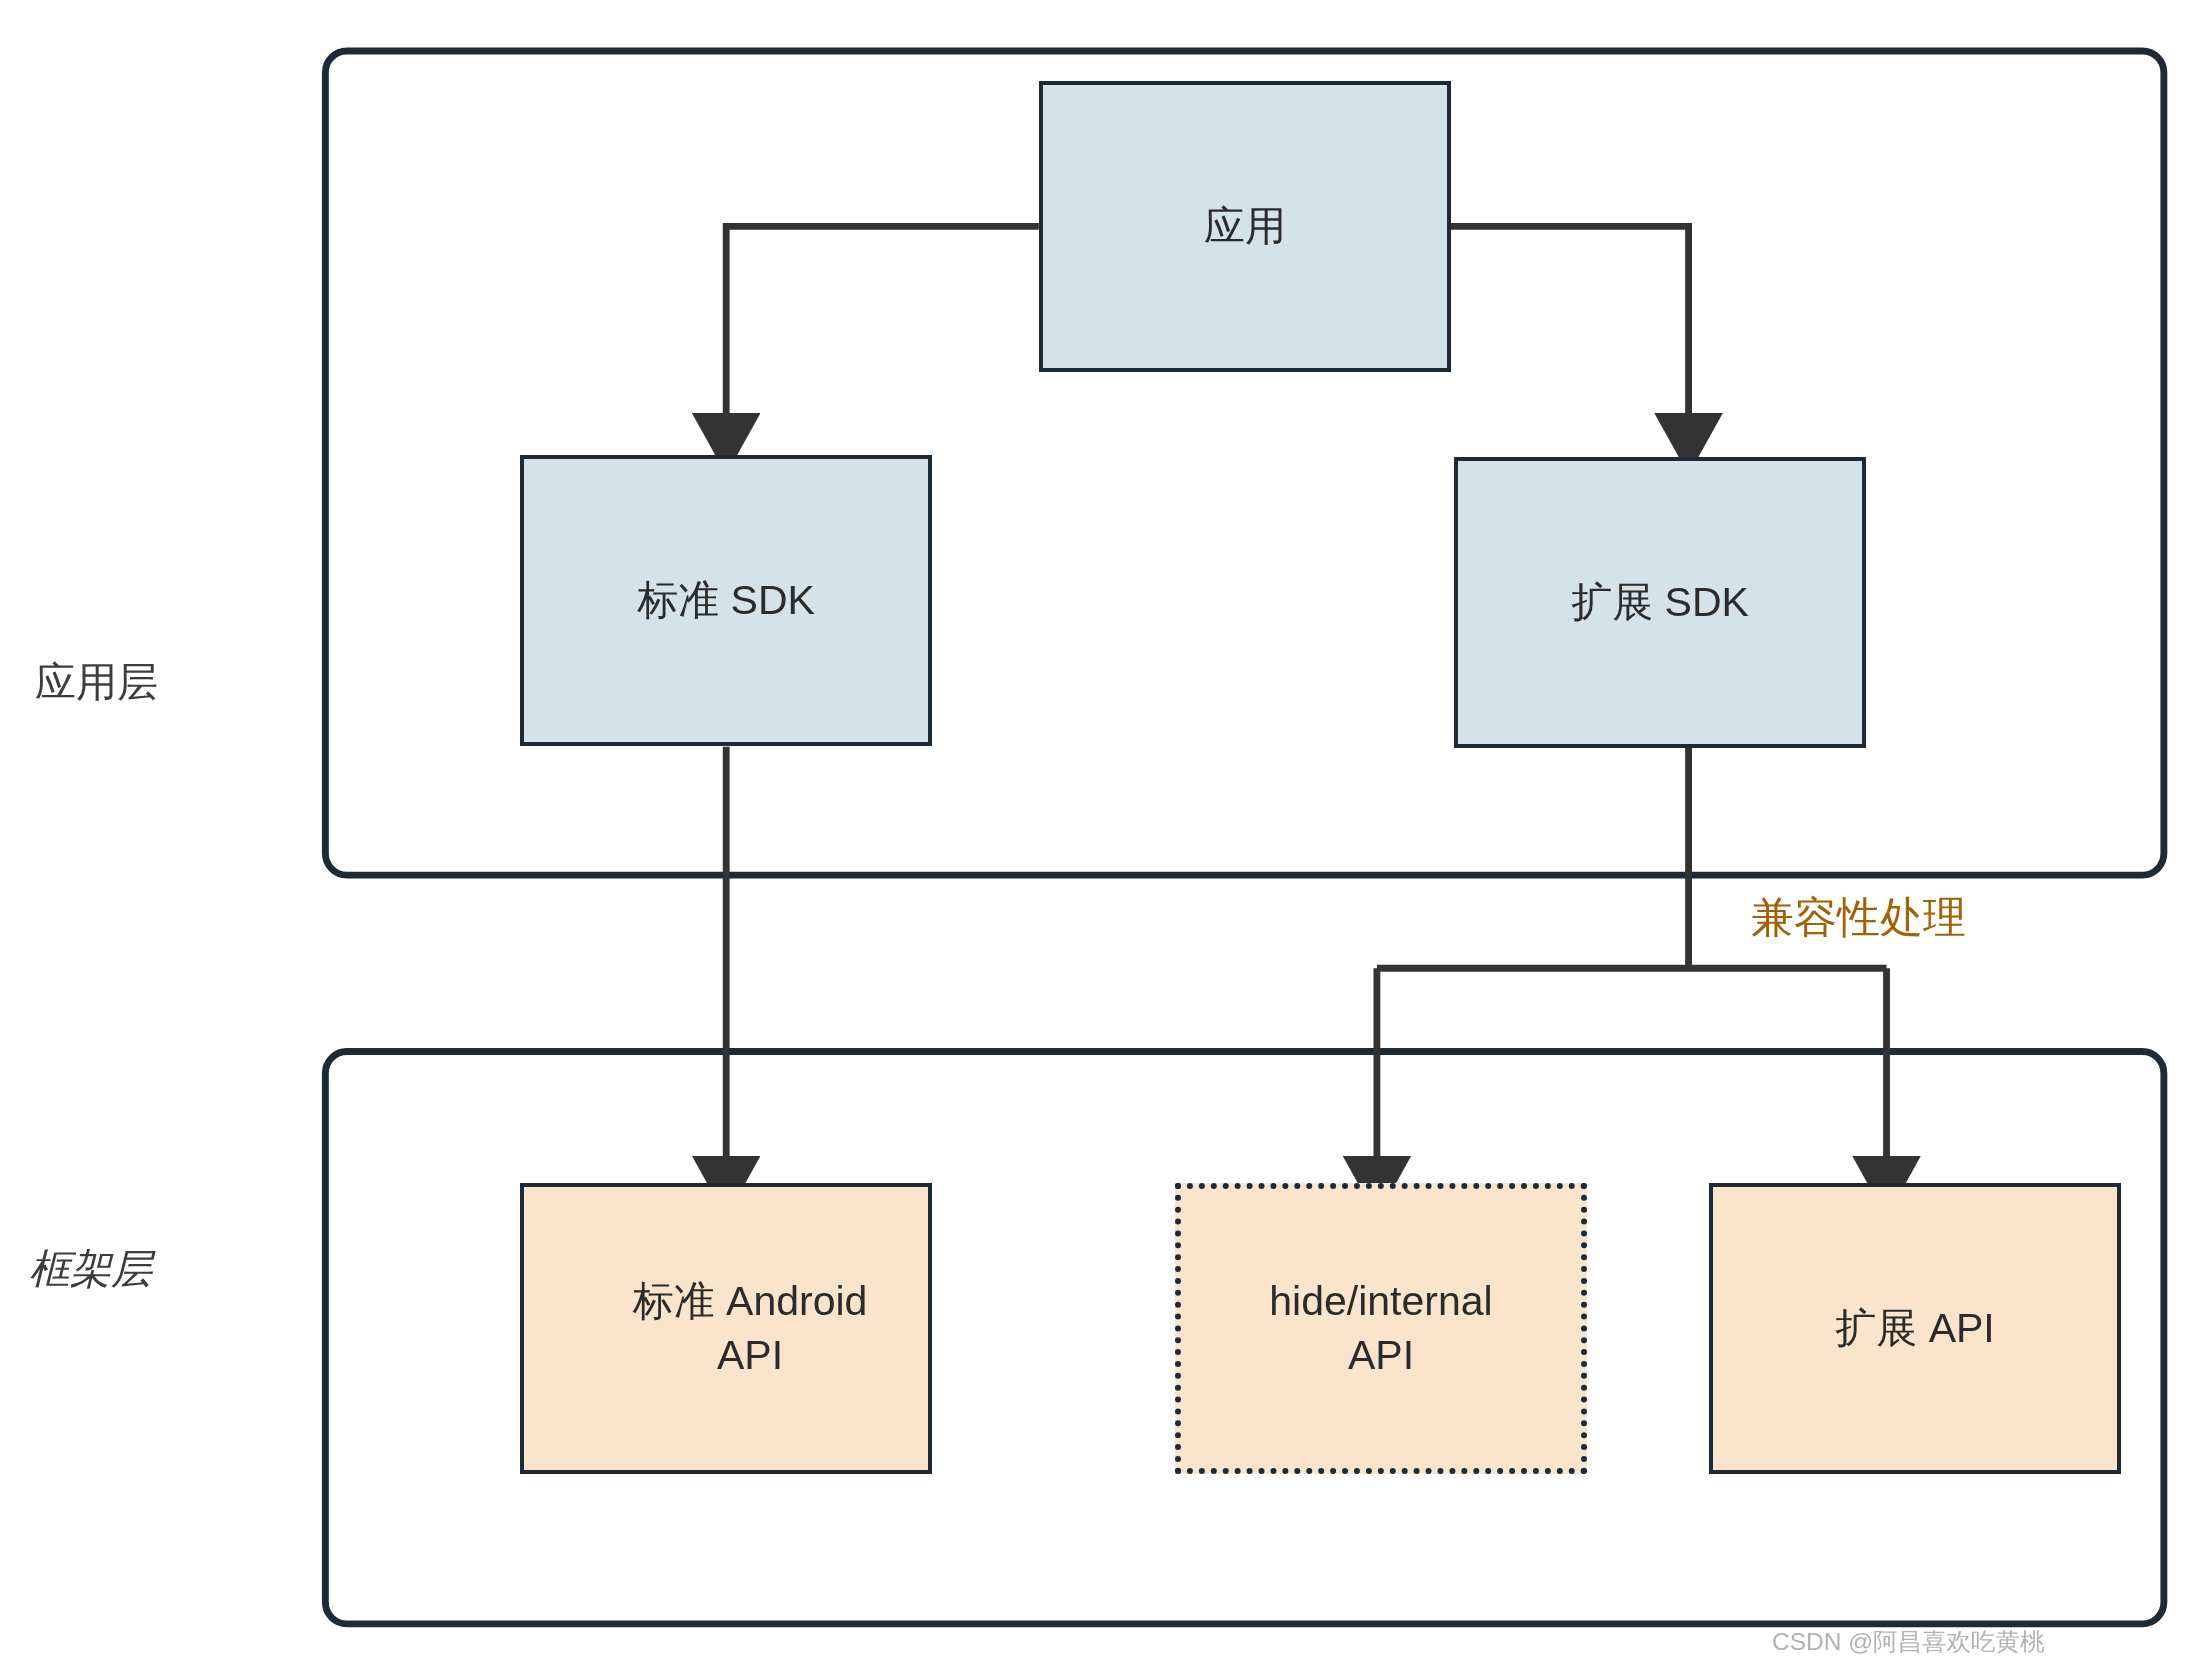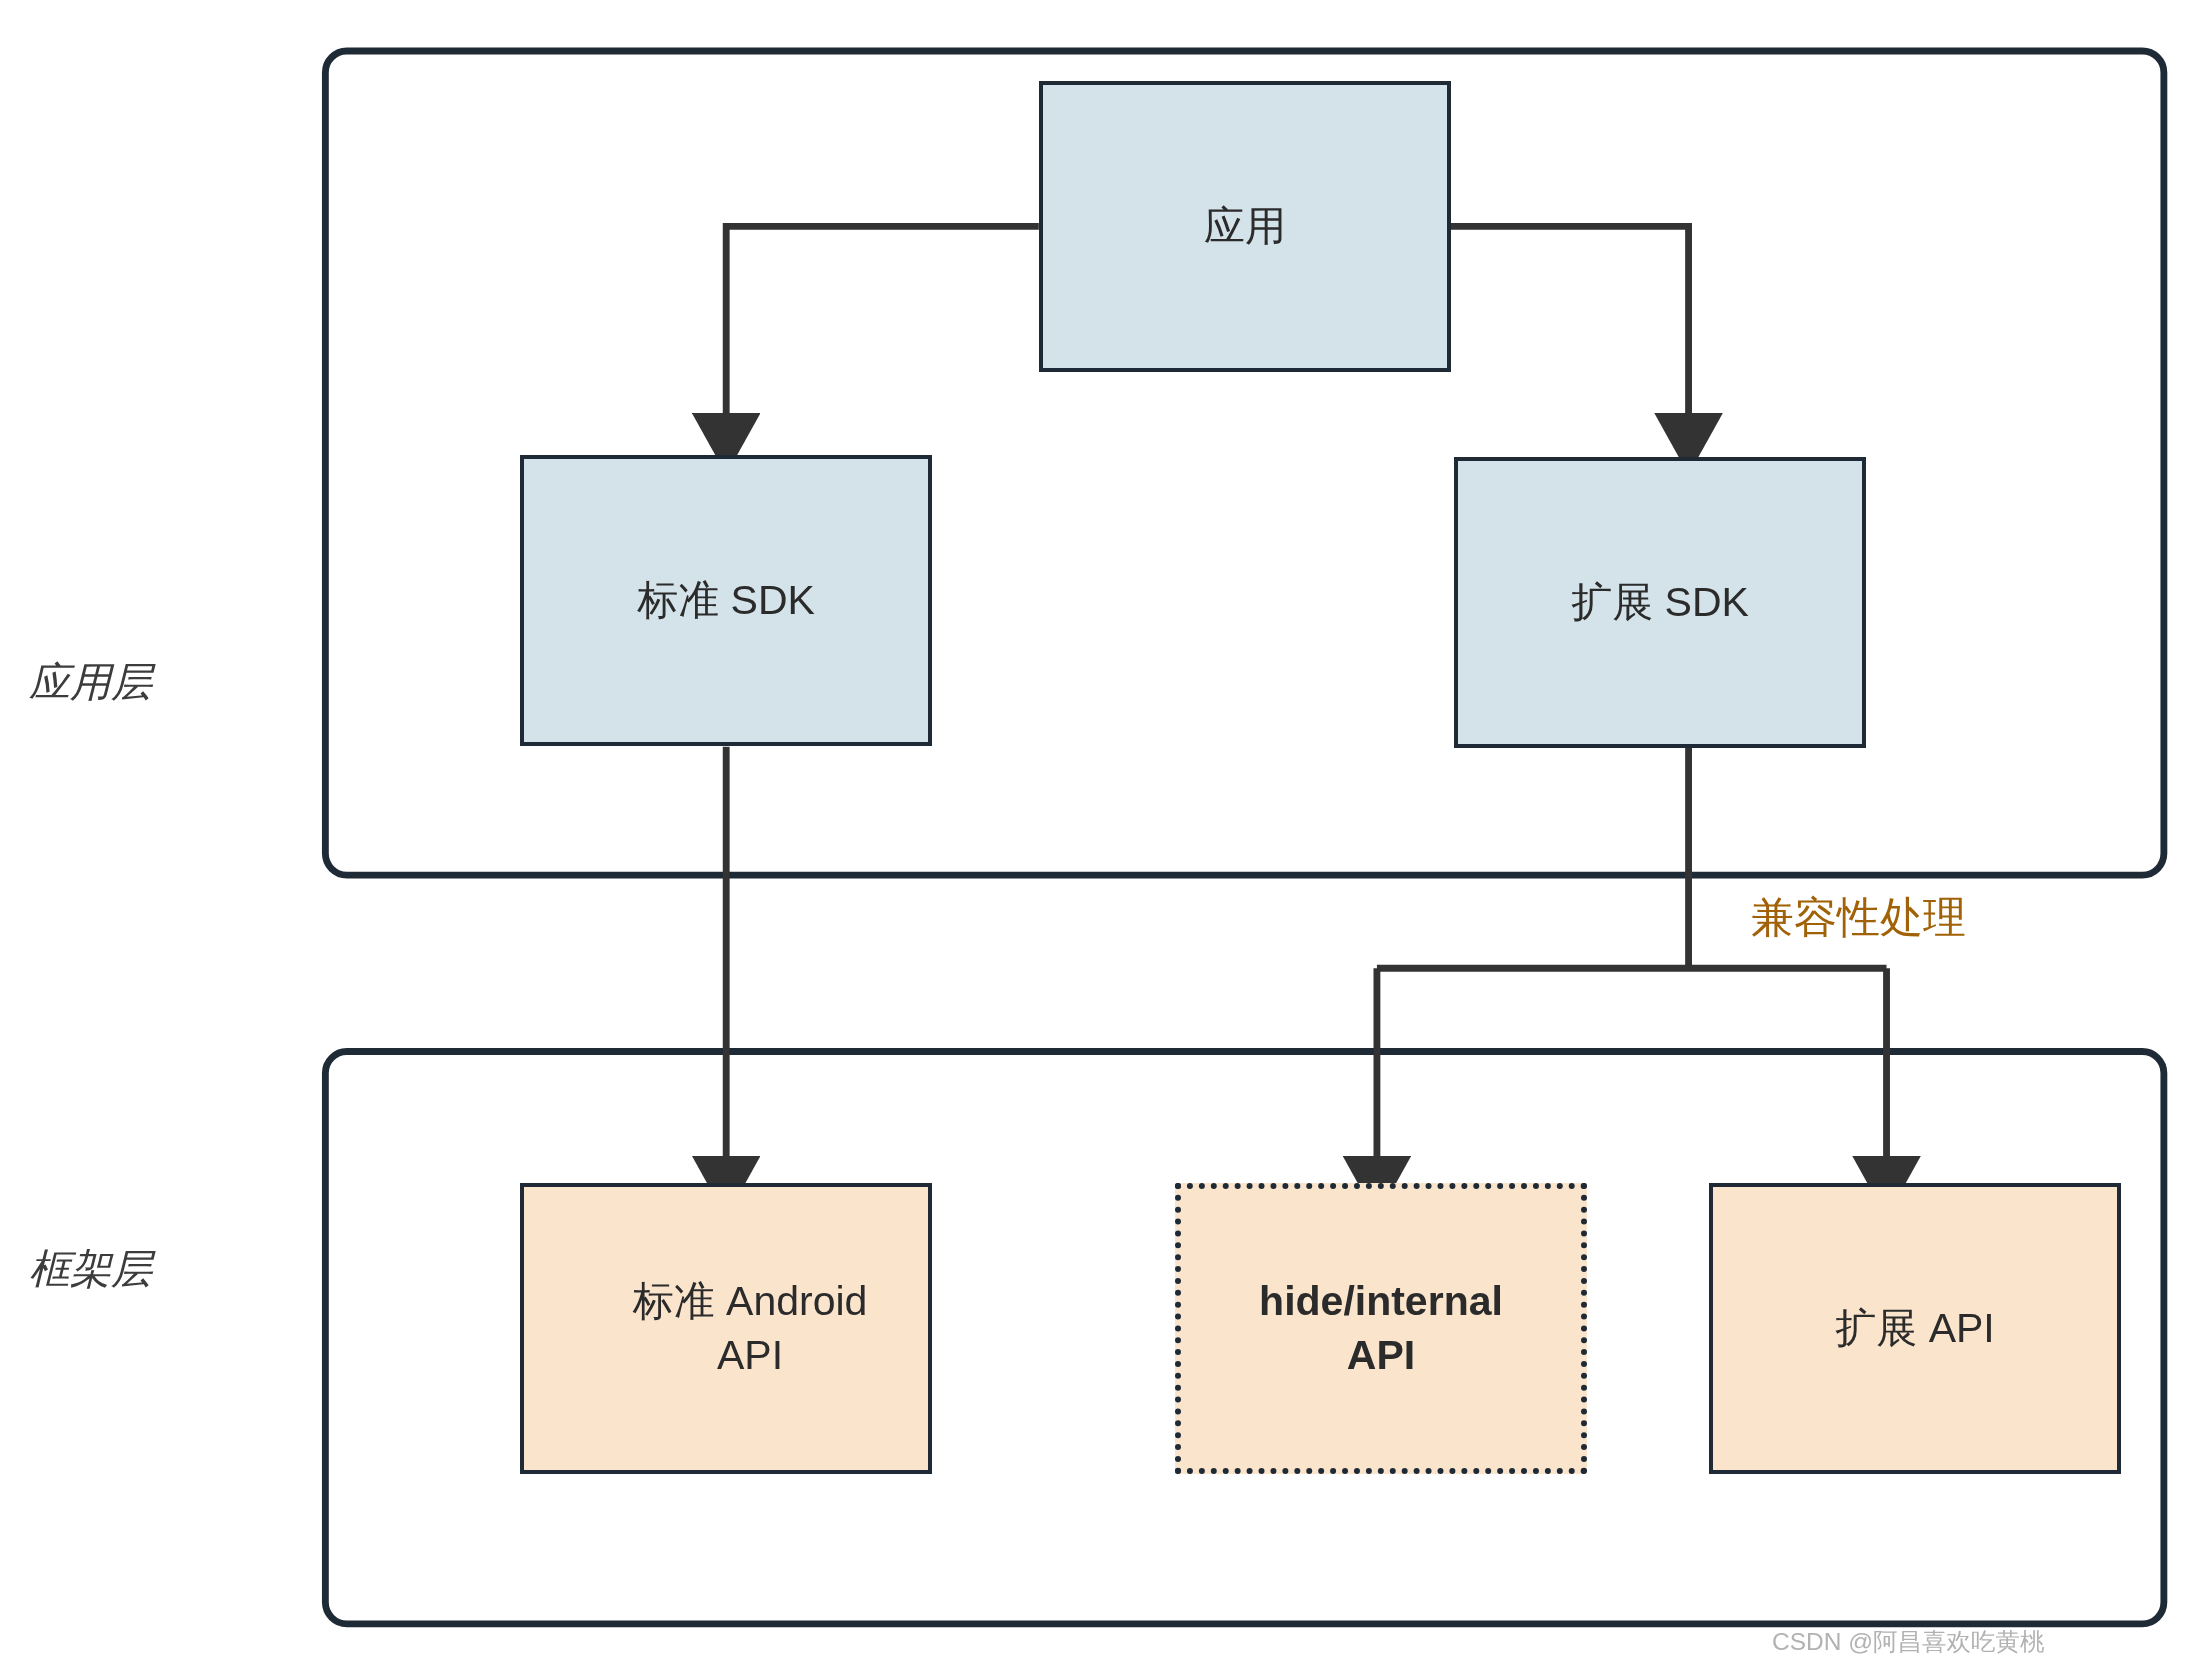--- a/index.html
+++ b/index.html
@@ -42,21 +42,20 @@
   }
   .node-orange {
     background: #fae4cc;
     border: 4.9px solid #1f2a37;
     font-size: 41px;
   }
   .node-orange-dotted {
     background: #fae4cc;
     border: 6.9px dotted #1f2a37;
     font-size: 41px;
-    font-weight: bold;
   }
   .layer-label {
     position: absolute;
     color: #3c3c3c;
     font-size: 41px;
     white-space: nowrap;
   }
   .edge-label {
     position: absolute;
     color: #a16207;
@@ -94,21 +93,21 @@
 
     <path d="M1723,762 L1723,988" fill="none" stroke="#333333" stroke-width="7"></path>
 
     <path d="M1405,988 L1925,988" fill="none" stroke="#333333" stroke-width="7"></path>
 
     <path d="M1405,988 L1405,1183" fill="none" stroke="#333333" stroke-width="7" marker-end="url(#arrowhead)"></path>
 
     <path d="M1925,988 L1925,1183" fill="none" stroke="#333333" stroke-width="7" marker-end="url(#arrowhead)"></path>
   </svg>
 
-  <div class="layer-label" style="left:29px; top:655px;font-style:italic;">应用层</div>
+  <div class="layer-label" style="left:35px; top:655px;">应用层</div>
 
   <div class="layer-label" style="left:29px; top:1242px;font-style:italic;">框架层</div>
 
   <div class="edge-label" style="left:1751px; top:889px;">兼容性处理</div>
 
   <div class="node node-blue" style="left:1039px; top:81px; width:412px; height:291px;">应用</div>
 
   <div class="node node-blue" style="left:520px; top:455px; width:412px; height:291px;">标准 SDK</div>
 
   <div class="node node-blue" style="left:1454px; top:457px; width:412px; height:291px;">扩展 SDK</div>

